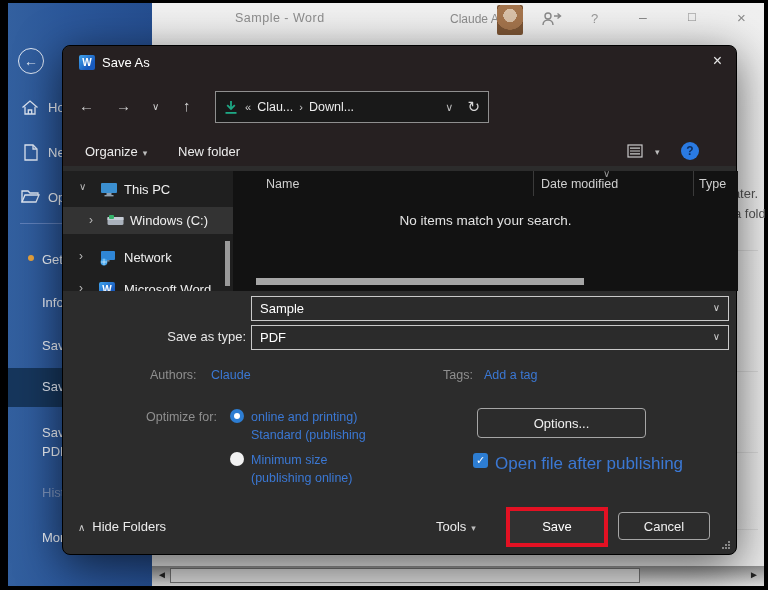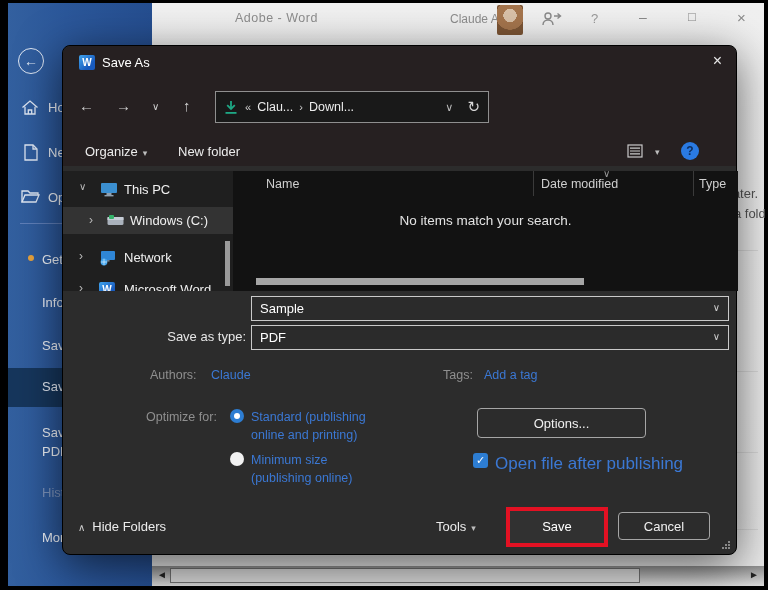--- a/index.html
+++ b/index.html
@@ -133,21 +133,21 @@
 
   <div class="bs-content">
     <div class="bs-row-line" style="top:247px"></div>
     <div class="bs-row-line" style="top:368px"></div>
     <div class="bs-row-line" style="top:449px"></div>
     <div class="bs-row-line" style="top:526px"></div>
     <div class="bs-frag" style="left:578px; top:183px;">later.</div>
     <div class="bs-frag" style="left:574px; top:203px;">r a fold</div>
   </div>
 
-  <div class="wt-title">Adobe  -  Word</div>
+  <div class="wt-title">Sample  -  Word</div>
   <div class="wt-account">Claude A</div>
   <div class="wt-avatar"></div>
   <svg class="abs" style="left:540px; top:10px;" width="22" height="18" viewBox="0 0 22 18">
     <circle cx="8" cy="6" r="3" fill="none" stroke="#8a8a8a" stroke-width="1.4"></circle>
     <path d="M3 15c0-3 2.3-5 5-5s5 2 5 5" fill="none" stroke="#8a8a8a" stroke-width="1.4"></path>
     <path d="M14 6h6M17.5 3.5L20.5 6l-3 2.5" fill="none" stroke="#8a8a8a" stroke-width="1.4"></path>
   </svg>
   <div class="wt-q" style="left:591px;">?</div>
   <div class="wt-ctl" style="left:639px;">–</div>
   <div class="wt-ctl" style="left:688px; font-size:13px;">□</div>
@@ -314,22 +314,22 @@
     </div>
 
     <div class="meta-label" style="left:87px; top:322px;">Authors:</div>
     <div class="link" style="left:148px; top:322px;">Claude</div>
     <div class="meta-label" style="left:380px; top:322px;">Tags:</div>
     <div class="link" style="left:421px; top:322px;">Add a tag</div>
 
     <div class="meta-label" style="left:83px; top:364px;">Optimize for:</div>
     <div class="radio on" style="left:167px; top:363px;"></div>
     <div class="blue-lines" style="left:188px; top:362px;">
+      <span style="display:block;">online and printing)</span>
       <span style="display:block;">Standard (publishing</span>
-      <span style="display:block;">online and printing)</span>
     </div>
     <div class="radio off" style="left:167px; top:406px;"></div>
     <div class="blue-lines" style="left:188px; top:405px;">
       <span style="display:block;">Minimum size</span>
       <span style="display:block;">(publishing online)</span>
     </div>
 
     <button class="btn" style="left:414px; top:362px; width:169px; height:30px;">Options...</button>
     <div class="chk" style="left:410px; top:407px;">✓</div>
     <div class="link" style="left:432px; top:408px; font-size:17px;">Open file after publishing</div>

